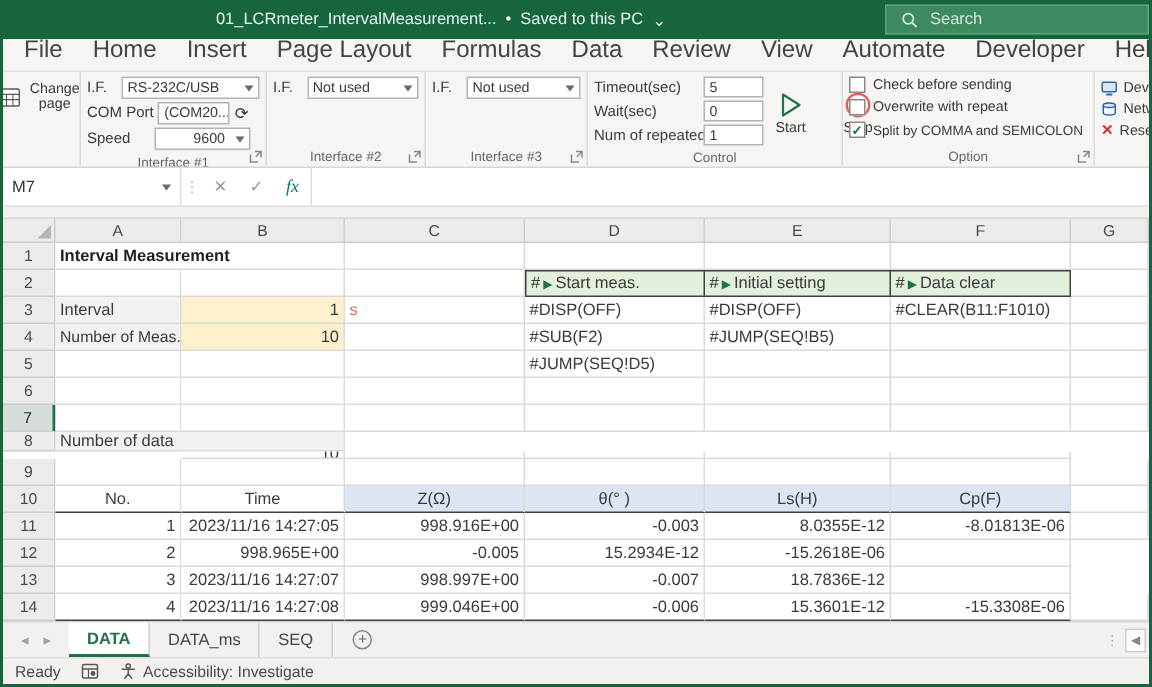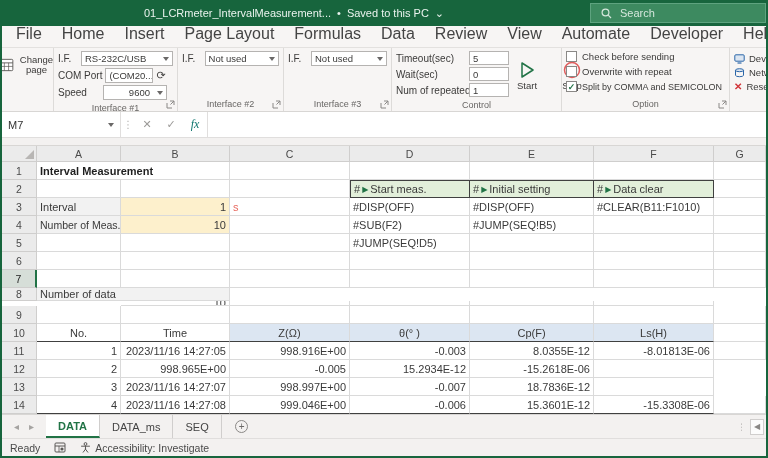--- a/index.html
+++ b/index.html
@@ -438,22 +438,22 @@
       <div class="c"></div>
       <div class="c"></div>
     </div>
 
     <div class="grow">
       <div class="rh">10</div>
       <div class="c ctr dkb">No.</div>
       <div class="c ctr dkb">Time</div>
       <div class="c ctr bluebg dkb">Z(Ω)</div>
       <div class="c ctr bluebg dkb">θ(° )</div>
+      <div class="c ctr bluebg dkb">Ls(H)</div>
       <div class="c ctr bluebg dkb">Cp(F)</div>
-      <div class="c ctr bluebg dkb">Ls(H)</div>
       <div class="c"></div>
     </div>
 
     <div class="grow">
       <div class="rh">11</div>
       <div class="c num">1</div>
       <div class="c num">2023/11/16 14:27:05</div>
       <div class="c num">998.916E+00</div>
       <div class="c num">-0.003</div>
       <div class="c num">8.0355E-12</div>

